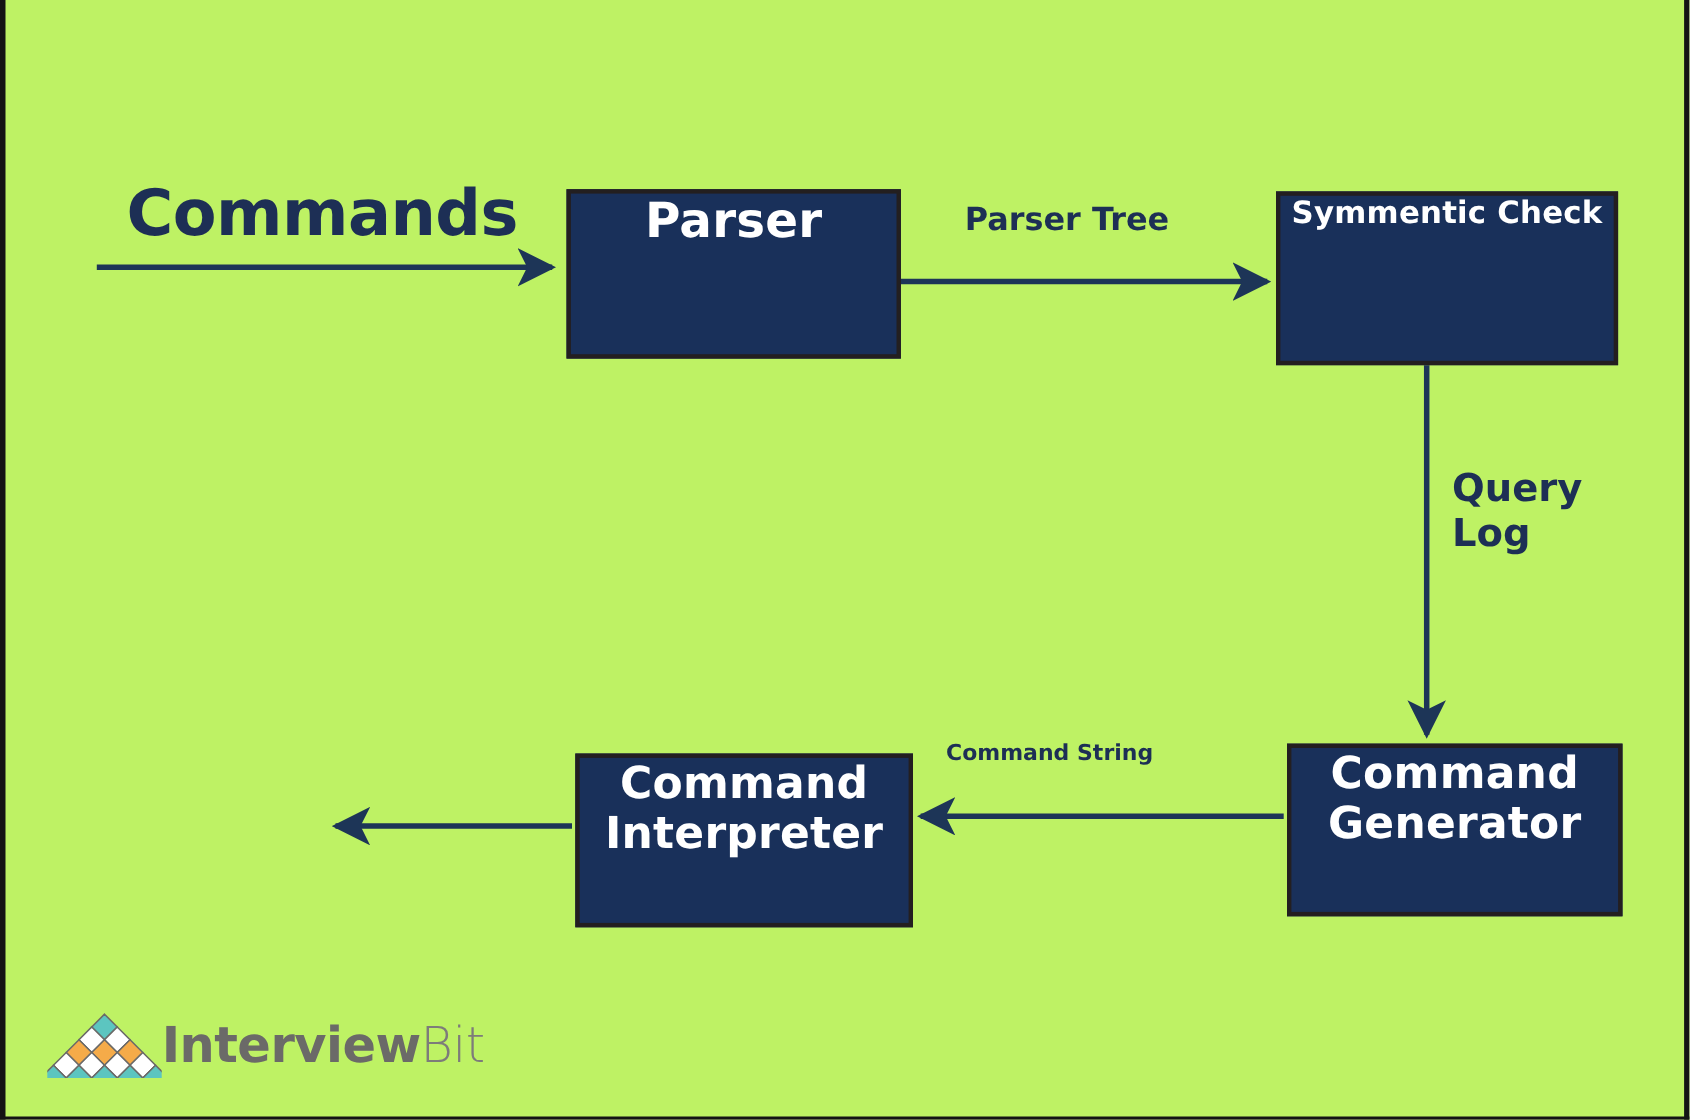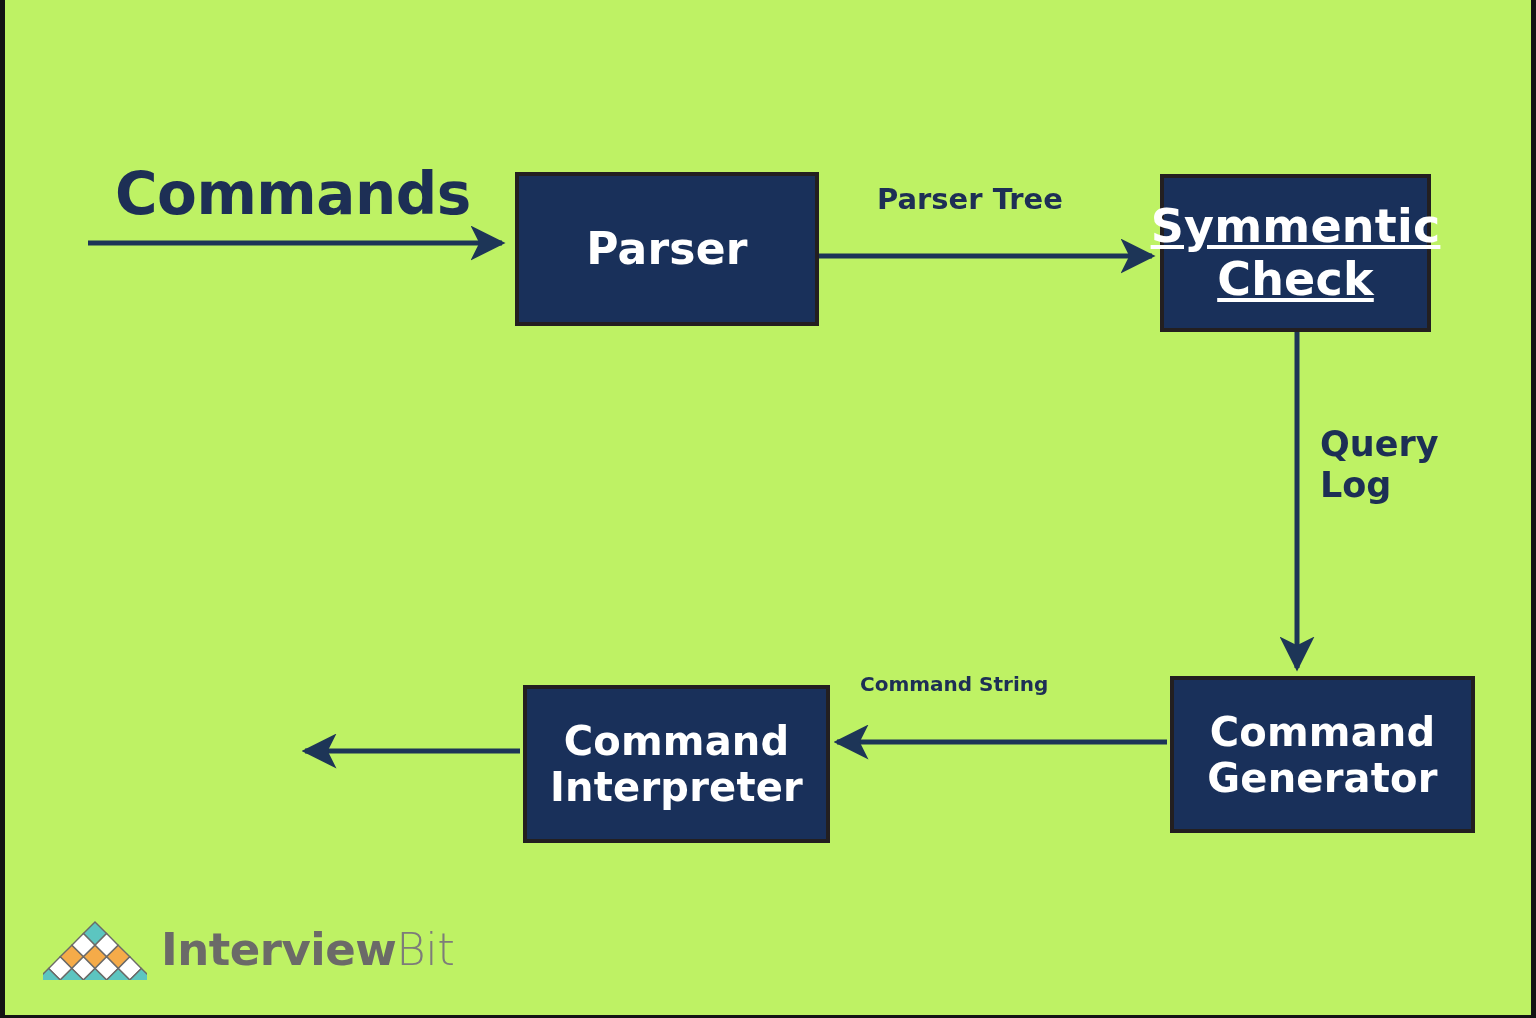--- a/index.html
+++ b/index.html
@@ -22,32 +22,32 @@
     font-family: "DejaVu Sans", "Liberation Sans", sans-serif;
   }
 
   
   .proc-box {
     position: absolute;
     background: #19305a;
     border: 4px solid #231f20;
     box-sizing: border-box;
     display: flex;
-    align-items: center;
+    align-items: flex-start;
     justify-content: center;
     text-align: center;
     color: #ffffff;
     font-weight: 700;
     line-height: 1.15;
     letter-spacing: 0.2px;
   }
   .proc-box span { display: block; padding: 0 8px; }
 
   #box-parser      { left: 510px;  top: 172px; width: 304px; height: 154px; font-size: 44px; }
-  #box-symmentic   { left: 1155px; top: 174px; width: 271px; height: 158px; font-size: 46px; text-decoration: underline; }
+  #box-symmentic   { left: 1155px; top: 174px; width: 311px; height: 158px; font-size: 28px; }
   #box-generator   { left: 1165px; top: 676px; width: 305px; height: 157px; font-size: 40px; }
   #box-interpreter { left: 518px;  top: 685px; width: 307px; height: 158px; font-size: 40px; }
 
   
   .label {
     position: absolute;
     color: #1d2f55;
     font-weight: 700;
     line-height: 1.18;
     white-space: pre-line;
@@ -66,21 +66,20 @@
     pointer-events: none;
   }
 
   
   #logo {
     position: absolute;
     left: 38px;
     top: 918px;
     display: flex;
     align-items: center;
-    gap: 14px;
   }
   #logo-mark { width: 104px; height: 62px; display: block; }
   #logo-text {
     font-size: 45px;
     line-height: 1;
     letter-spacing: -0.5px;
     white-space: nowrap;
   }
   #logo-text .lt-bold  { color: #6b6a68; font-weight: 700; }
   #logo-text .lt-light { color: #7d7c7a; font-weight: 300; }

